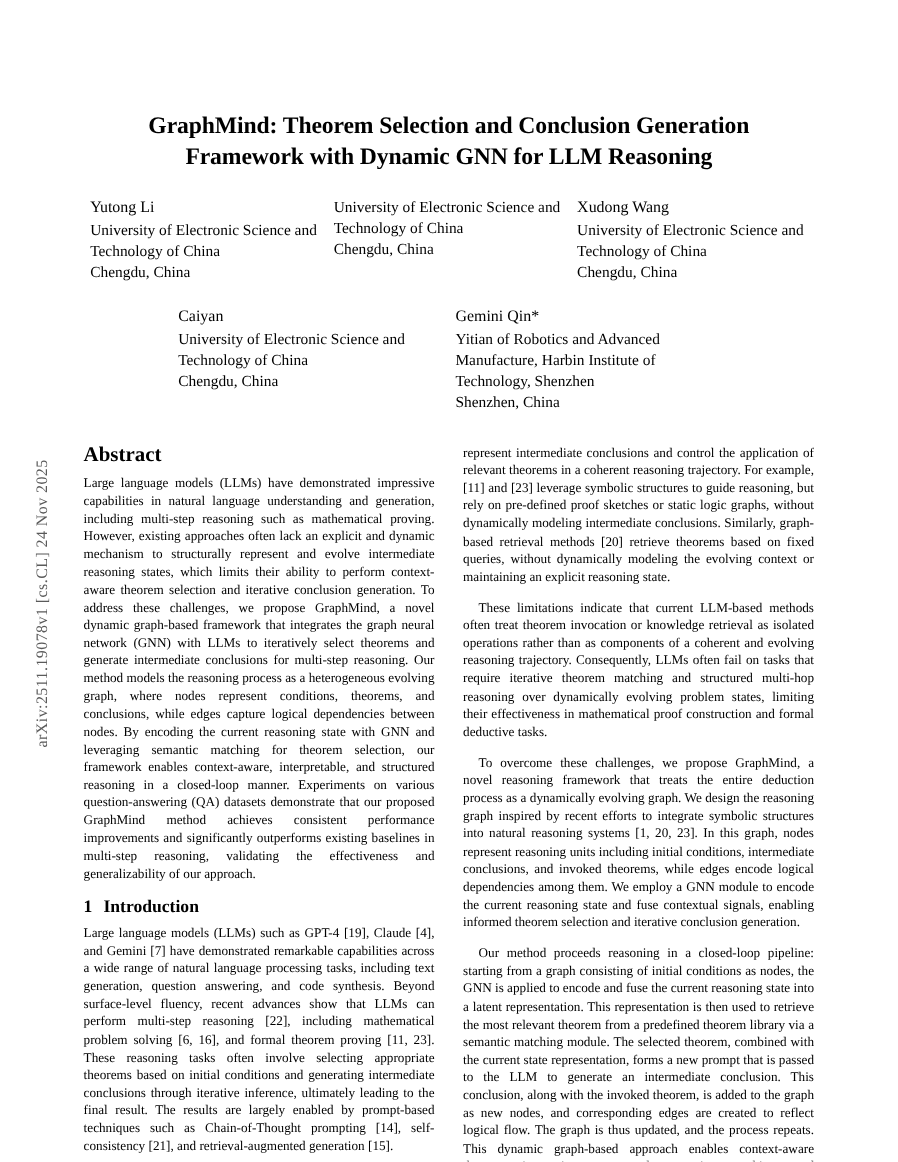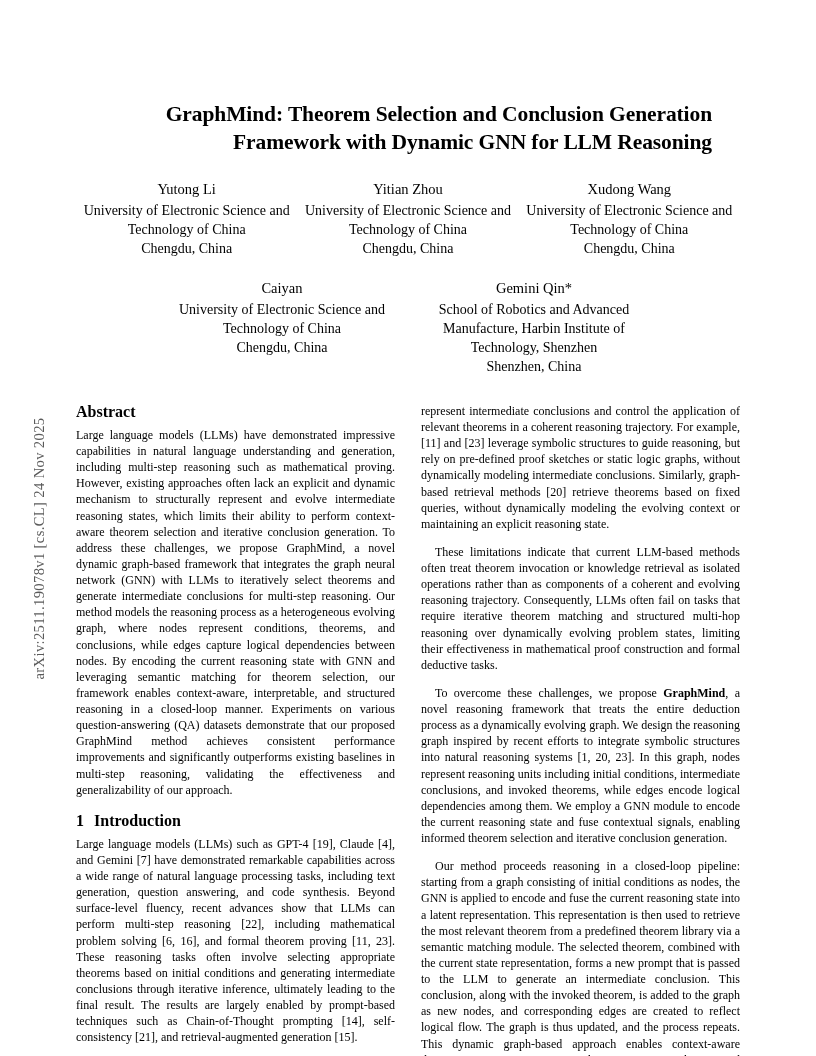--- a/index.html
+++ b/index.html
@@ -40,33 +40,32 @@
   .content {
     position: absolute;
     left: 76px;
     top: 100px;
     width: 664px;
   }
 
   .title {
     font-size: 21.5px;
     font-weight: bold;
-    text-align: right;
+    text-align: center;
     line-height: 1.32;
     letter-spacing: -0.1px;
     margin: 0 28px;
   }
 
   .authors-row {
     display: flex;
     margin-top: 24px;
   }
   .author-block {
     flex: 1;
-    text-align: center;
     padding: 0 6px;
   }
   .author-name {
     font-size: 14.5px;
     margin-bottom: 4px;
   }
   .author-aff {
     font-size: 14px;
     line-height: 1.35;
   }
@@ -83,21 +82,21 @@
   .columns {
     display: flex;
     margin-top: 26px;
     gap: 26px;
   }
   .col {
     width: 319px;
   }
 
   .sec-head {
-    font-size: 16px;
+    font-size: 19px;
     font-weight: bold;
     margin: 0 0 6px 0;
   }
   .sec-head-num {
     font-size: 16px;
     font-weight: bold;
     margin: 14px 0 6px 0;
   }
   .sec-head-num .num {
     margin-right: 10px;
@@ -111,60 +110,59 @@
     text-indent: 0;
     hyphens: auto;
   }
   p.body + p.body {
     text-indent: 14px;
     margin-top: 12px;
   }
   .col.right p.body:first-child {
     text-indent: 0;
   }
-  b { font-weight: bold; }
+  b { font-weight: normal; }
 </style>
 </head>
 <body>
 
 <div class="page">
 
   <div class="arxiv-stamp">arXiv:2511.19078v1  [cs.CL]  24 Nov 2025</div>
 
   <div class="content">
 
     <div class="title">GraphMind: Theorem Selection and Conclusion Generation Framework with Dynamic GNN for LLM Reasoning</div>
 
     <div class="authors-row">
       <div class="author-block">
         <div class="author-name">Yutong Li</div>
         <div class="author-aff" style="white-space: pre-line;">University of Electronic Science and Technology of China
 Chengdu, China</div>
       </div>
       <div class="author-block">
-        <div class="author-name">Yitian Zhou</div>
         <div class="author-aff" style="white-space: pre-line;">University of Electronic Science and Technology of China
 Chengdu, China</div>
       </div>
       <div class="author-block">
         <div class="author-name">Xudong Wang</div>
         <div class="author-aff" style="white-space: pre-line;">University of Electronic Science and Technology of China
 Chengdu, China</div>
       </div>
     </div>
 
     <div class="authors-row-2">
       <div class="author-block">
         <div class="author-name">Caiyan</div>
         <div class="author-aff" style="white-space: pre-line;">University of Electronic Science and Technology of China
 Chengdu, China</div>
       </div>
       <div class="author-block">
         <div class="author-name">Gemini Qin*</div>
-        <div class="author-aff" style="white-space: pre-line;">School of Robotics and Advanced Manufacture, Harbin Institute of Technology, Shenzhen
+        <div class="author-aff" style="white-space: pre-line;">Yitian of Robotics and Advanced Manufacture, Harbin Institute of Technology, Shenzhen
 Shenzhen, China</div>
       </div>
     </div>
 
     <div class="columns">
 
       <div class="col left">
         <div class="sec-head">Abstract</div>
         <p class="body">Large language models (LLMs) have demonstrated impressive capabilities in natural language understanding and generation, including multi-step reasoning such as mathematical proving. However, existing approaches often lack an explicit and dynamic mechanism to structurally represent and evolve intermediate reasoning states, which limits their ability to perform context-aware theorem selection and iterative conclusion generation. To address these challenges, we propose GraphMind, a novel dynamic graph-based framework that integrates the graph neural network (GNN) with LLMs to iteratively select theorems and generate intermediate conclusions for multi-step reasoning. Our method models the reasoning process as a heterogeneous evolving graph, where nodes represent conditions, theorems, and conclusions, while edges capture logical dependencies between nodes. By encoding the current reasoning state with GNN and leveraging semantic matching for theorem selection, our framework enables context-aware, interpretable, and structured reasoning in a closed-loop manner. Experiments on various question-answering (QA) datasets demonstrate that our proposed GraphMind method achieves consistent performance improvements and significantly outperforms existing baselines in multi-step reasoning, validating the effectiveness and generalizability of our approach.</p>
 

